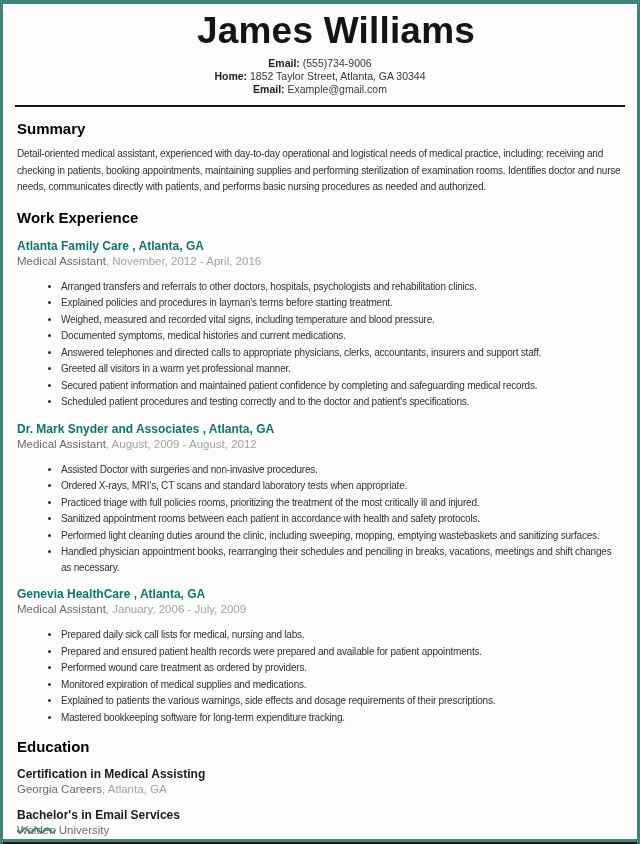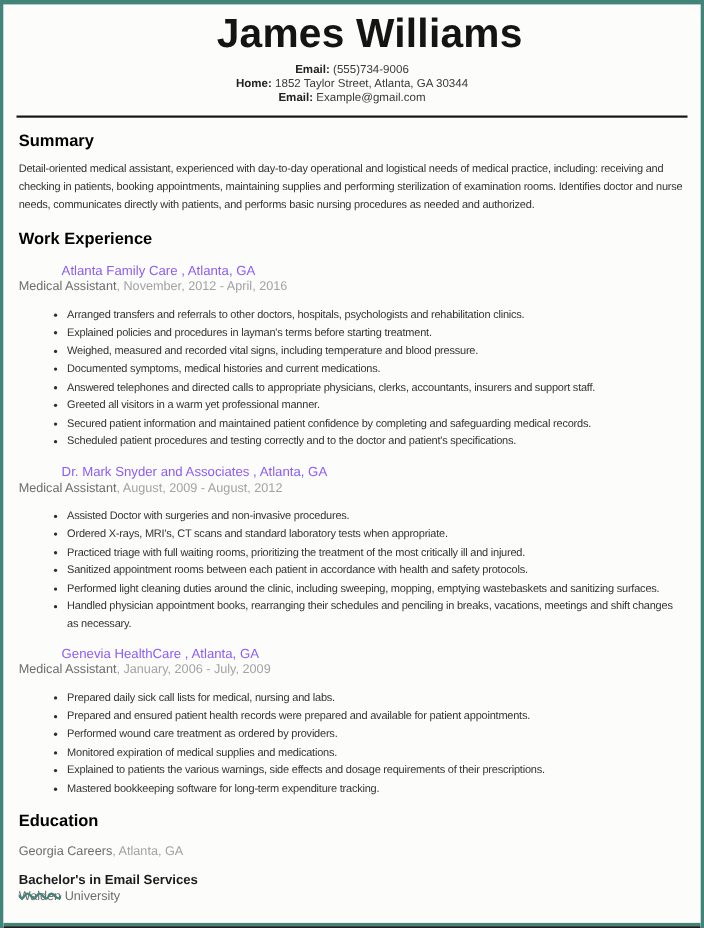--- a/index.html
+++ b/index.html
@@ -65,23 +65,22 @@
     margin: 8px 14px 0 14px;
     font-size: 10px;
     letter-spacing: -0.2px;
     line-height: 16.5px;
     color: #333;
   }
   .job { margin: 12px 14px 0 14px; }
   .job-company {
     font-size: 12px;
     line-height: 15px;
-    font-weight: normal;
-    color: #8b5cf6;
-    margin-left: 39px;
+    font-weight: bold;
+    color: #0f766e;
   }
   .job-subtitle {
     font-size: 11.5px;
     line-height: 15px;
     color: #a3a3a3;
   }
   .job-subtitle .role { color: #6d6d6d; }
   .job ul {
     margin: 10px 0 0 0;
     padding: 0 0 0 44px;
@@ -162,21 +161,21 @@
   </section>
 
   <section class="job">
     <div class="job-company">Dr. Mark Snyder and Associates , Atlanta, GA</div>
     <div class="job-subtitle">
       <span class="role">Medical Assistant</span><span>, August, 2009 - August, 2012</span>
     </div>
     <ul>
       <li>Assisted Doctor with surgeries and non-invasive procedures.</li>
       <li>Ordered X-rays, MRI's, CT scans and standard laboratory tests when appropriate.</li>
-      <li>Practiced triage with full waiting rooms, prioritizing the treatment of the most critically ill and injured.</li>
+      <li>Practiced triage with full policies rooms, prioritizing the treatment of the most critically ill and injured.</li>
       <li>Sanitized appointment rooms between each patient in accordance with health and safety protocols.</li>
       <li>Performed light cleaning duties around the clinic, including sweeping, mopping, emptying wastebaskets and sanitizing surfaces.</li>
       <li>Handled physician appointment books, rearranging their schedules and penciling in breaks, vacations, meetings and shift changes as necessary.</li>
     </ul>
   </section>
 
   <section class="job">
     <div class="job-company">Genevia HealthCare , Atlanta, GA</div>
     <div class="job-subtitle">
       <span class="role">Medical Assistant</span><span>, January, 2006 - July, 2009</span>
@@ -187,20 +186,21 @@
       <li>Performed wound care treatment as ordered by providers.</li>
       <li>Monitored expiration of medical supplies and medications.</li>
       <li>Explained to patients the various warnings, side effects and dosage requirements of their prescriptions.</li>
       <li>Mastered bookkeeping software for long-term expenditure tracking.</li>
     </ul>
   </section>
 
   <h2 class="section-heading">Education</h2>
 
   <section class="edu-entry">
+    <div class="edu-degree">Certification in Medical Assisting</div>
     <div class="edu-school">
       <span class="school-name">Georgia Careers</span><span>, Atlanta, GA</span>
     </div>
   </section>
 
   <section class="edu-entry">
     <div class="edu-degree">Bachelor's in Email Services</div>
     <div class="edu-school">
       <span class="school-name strike">Walden</span><span class="school-name"> University</span>
     </div>

